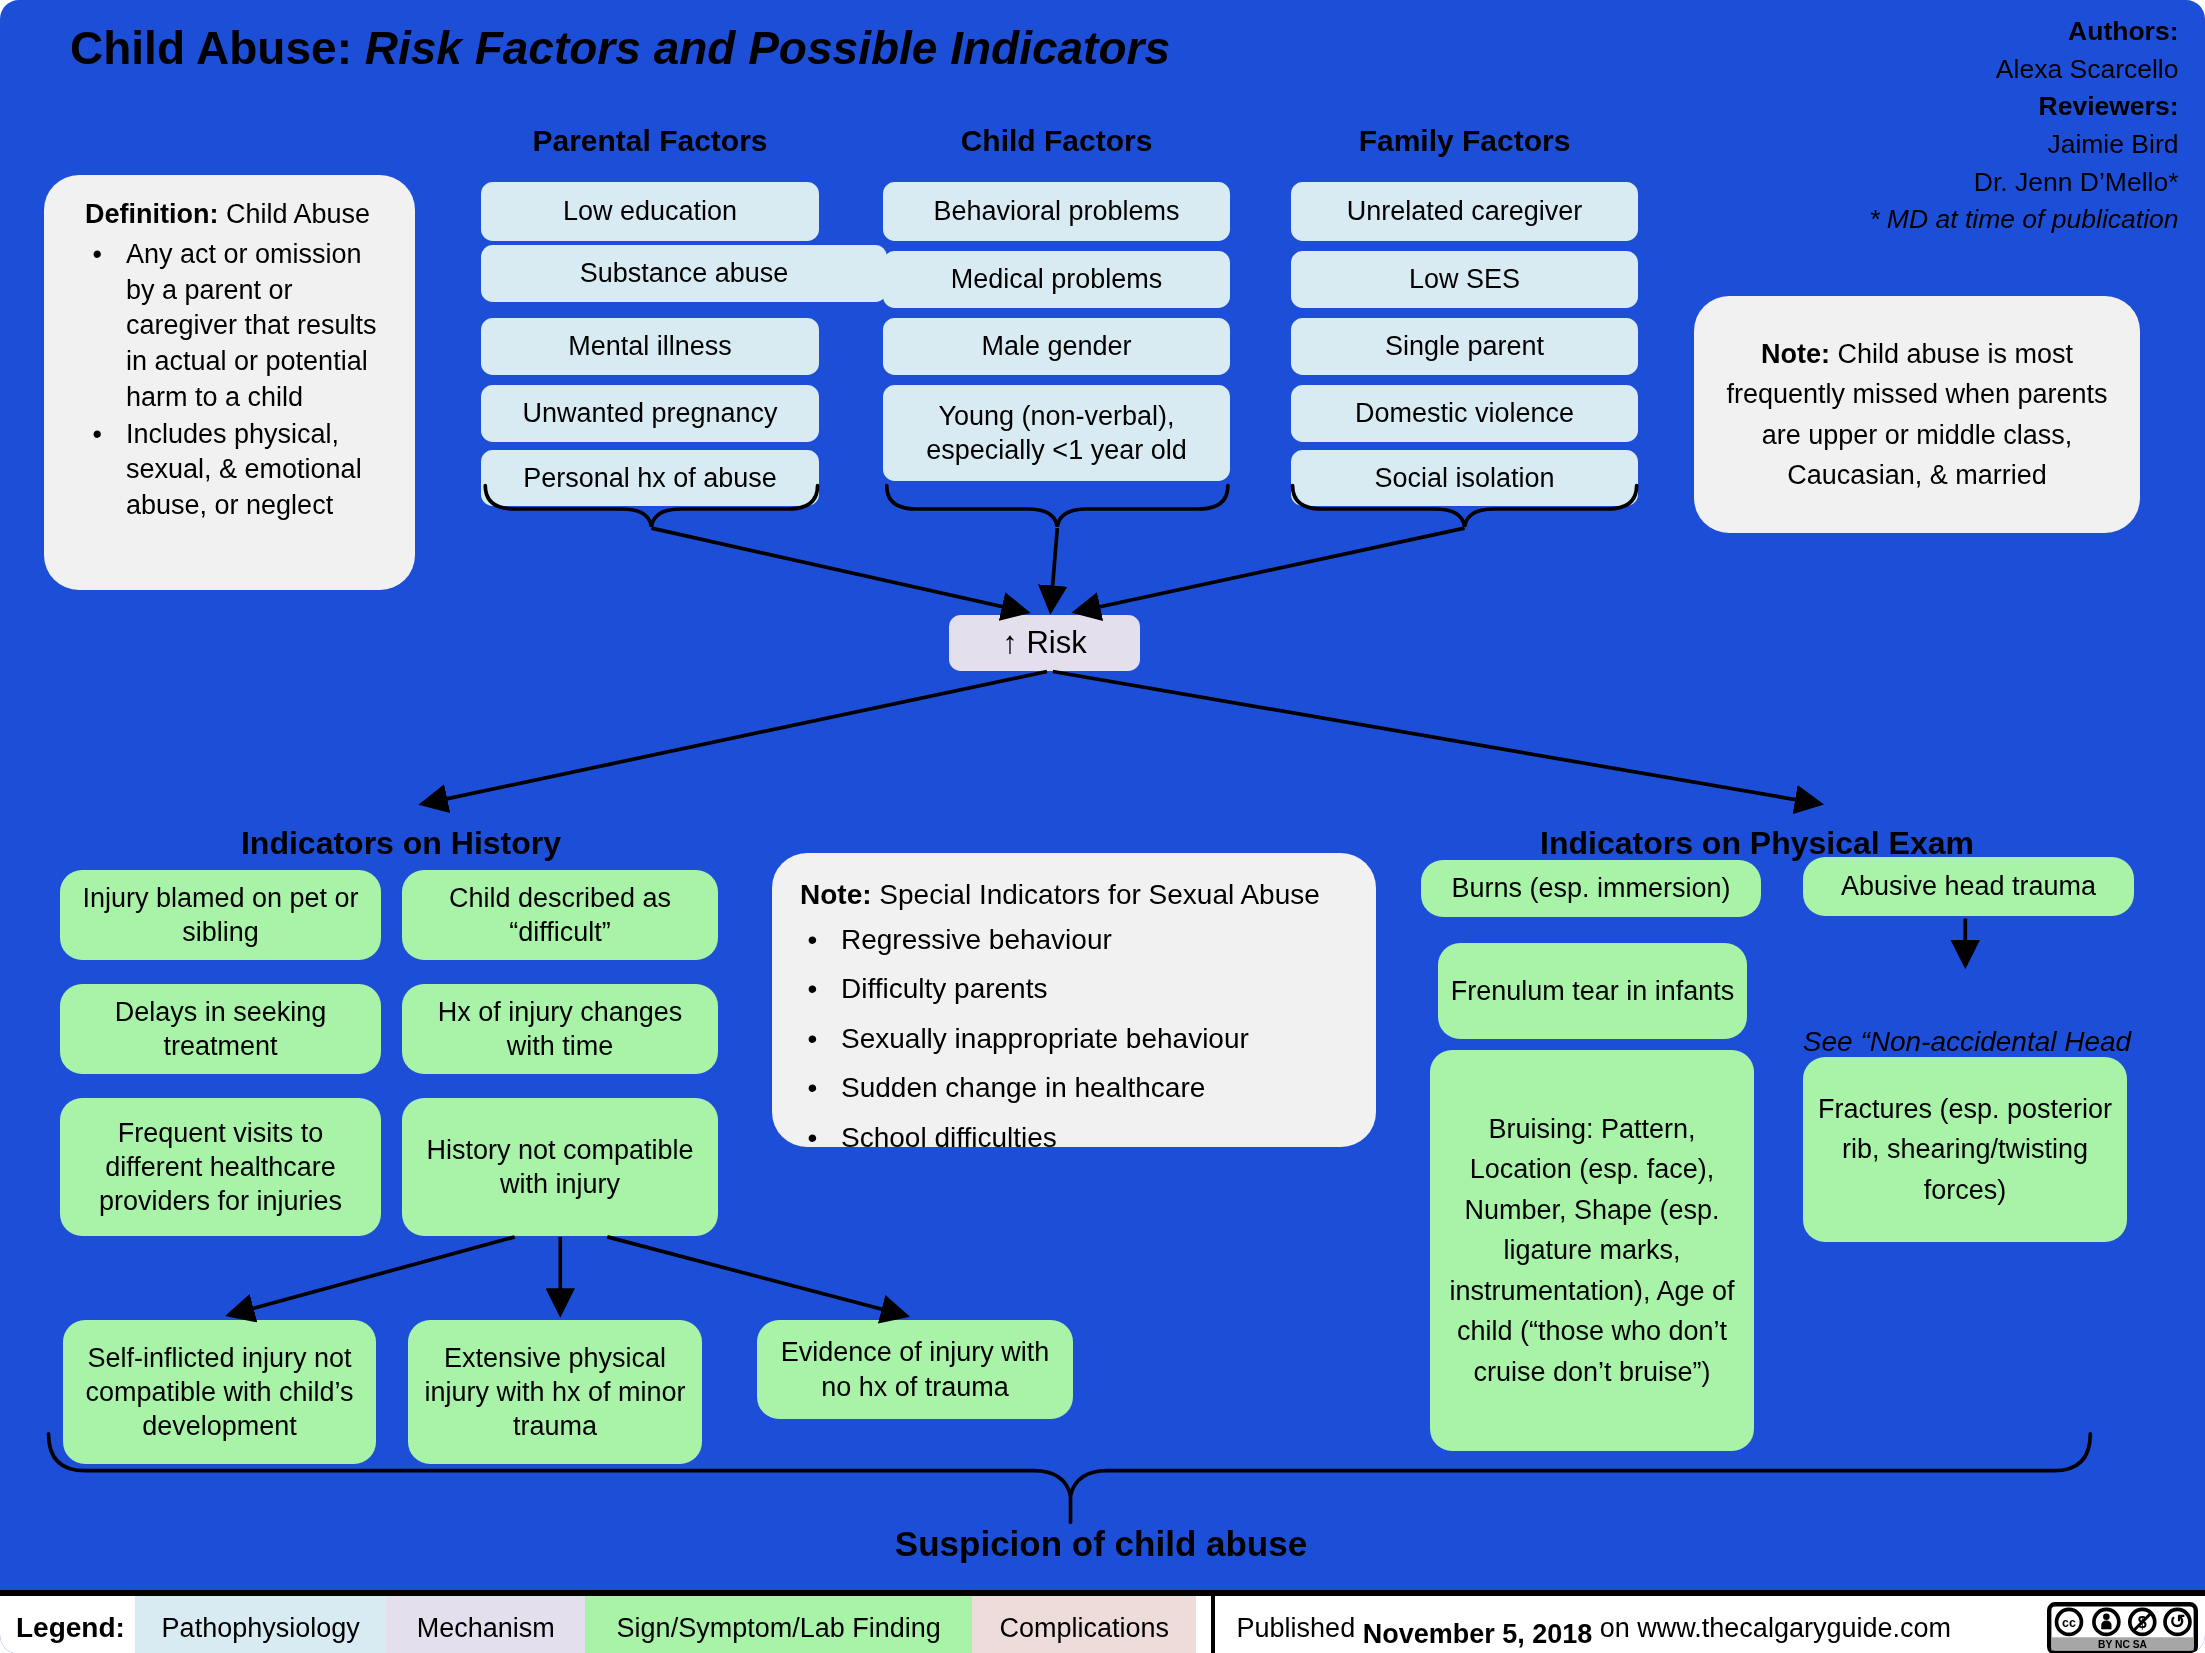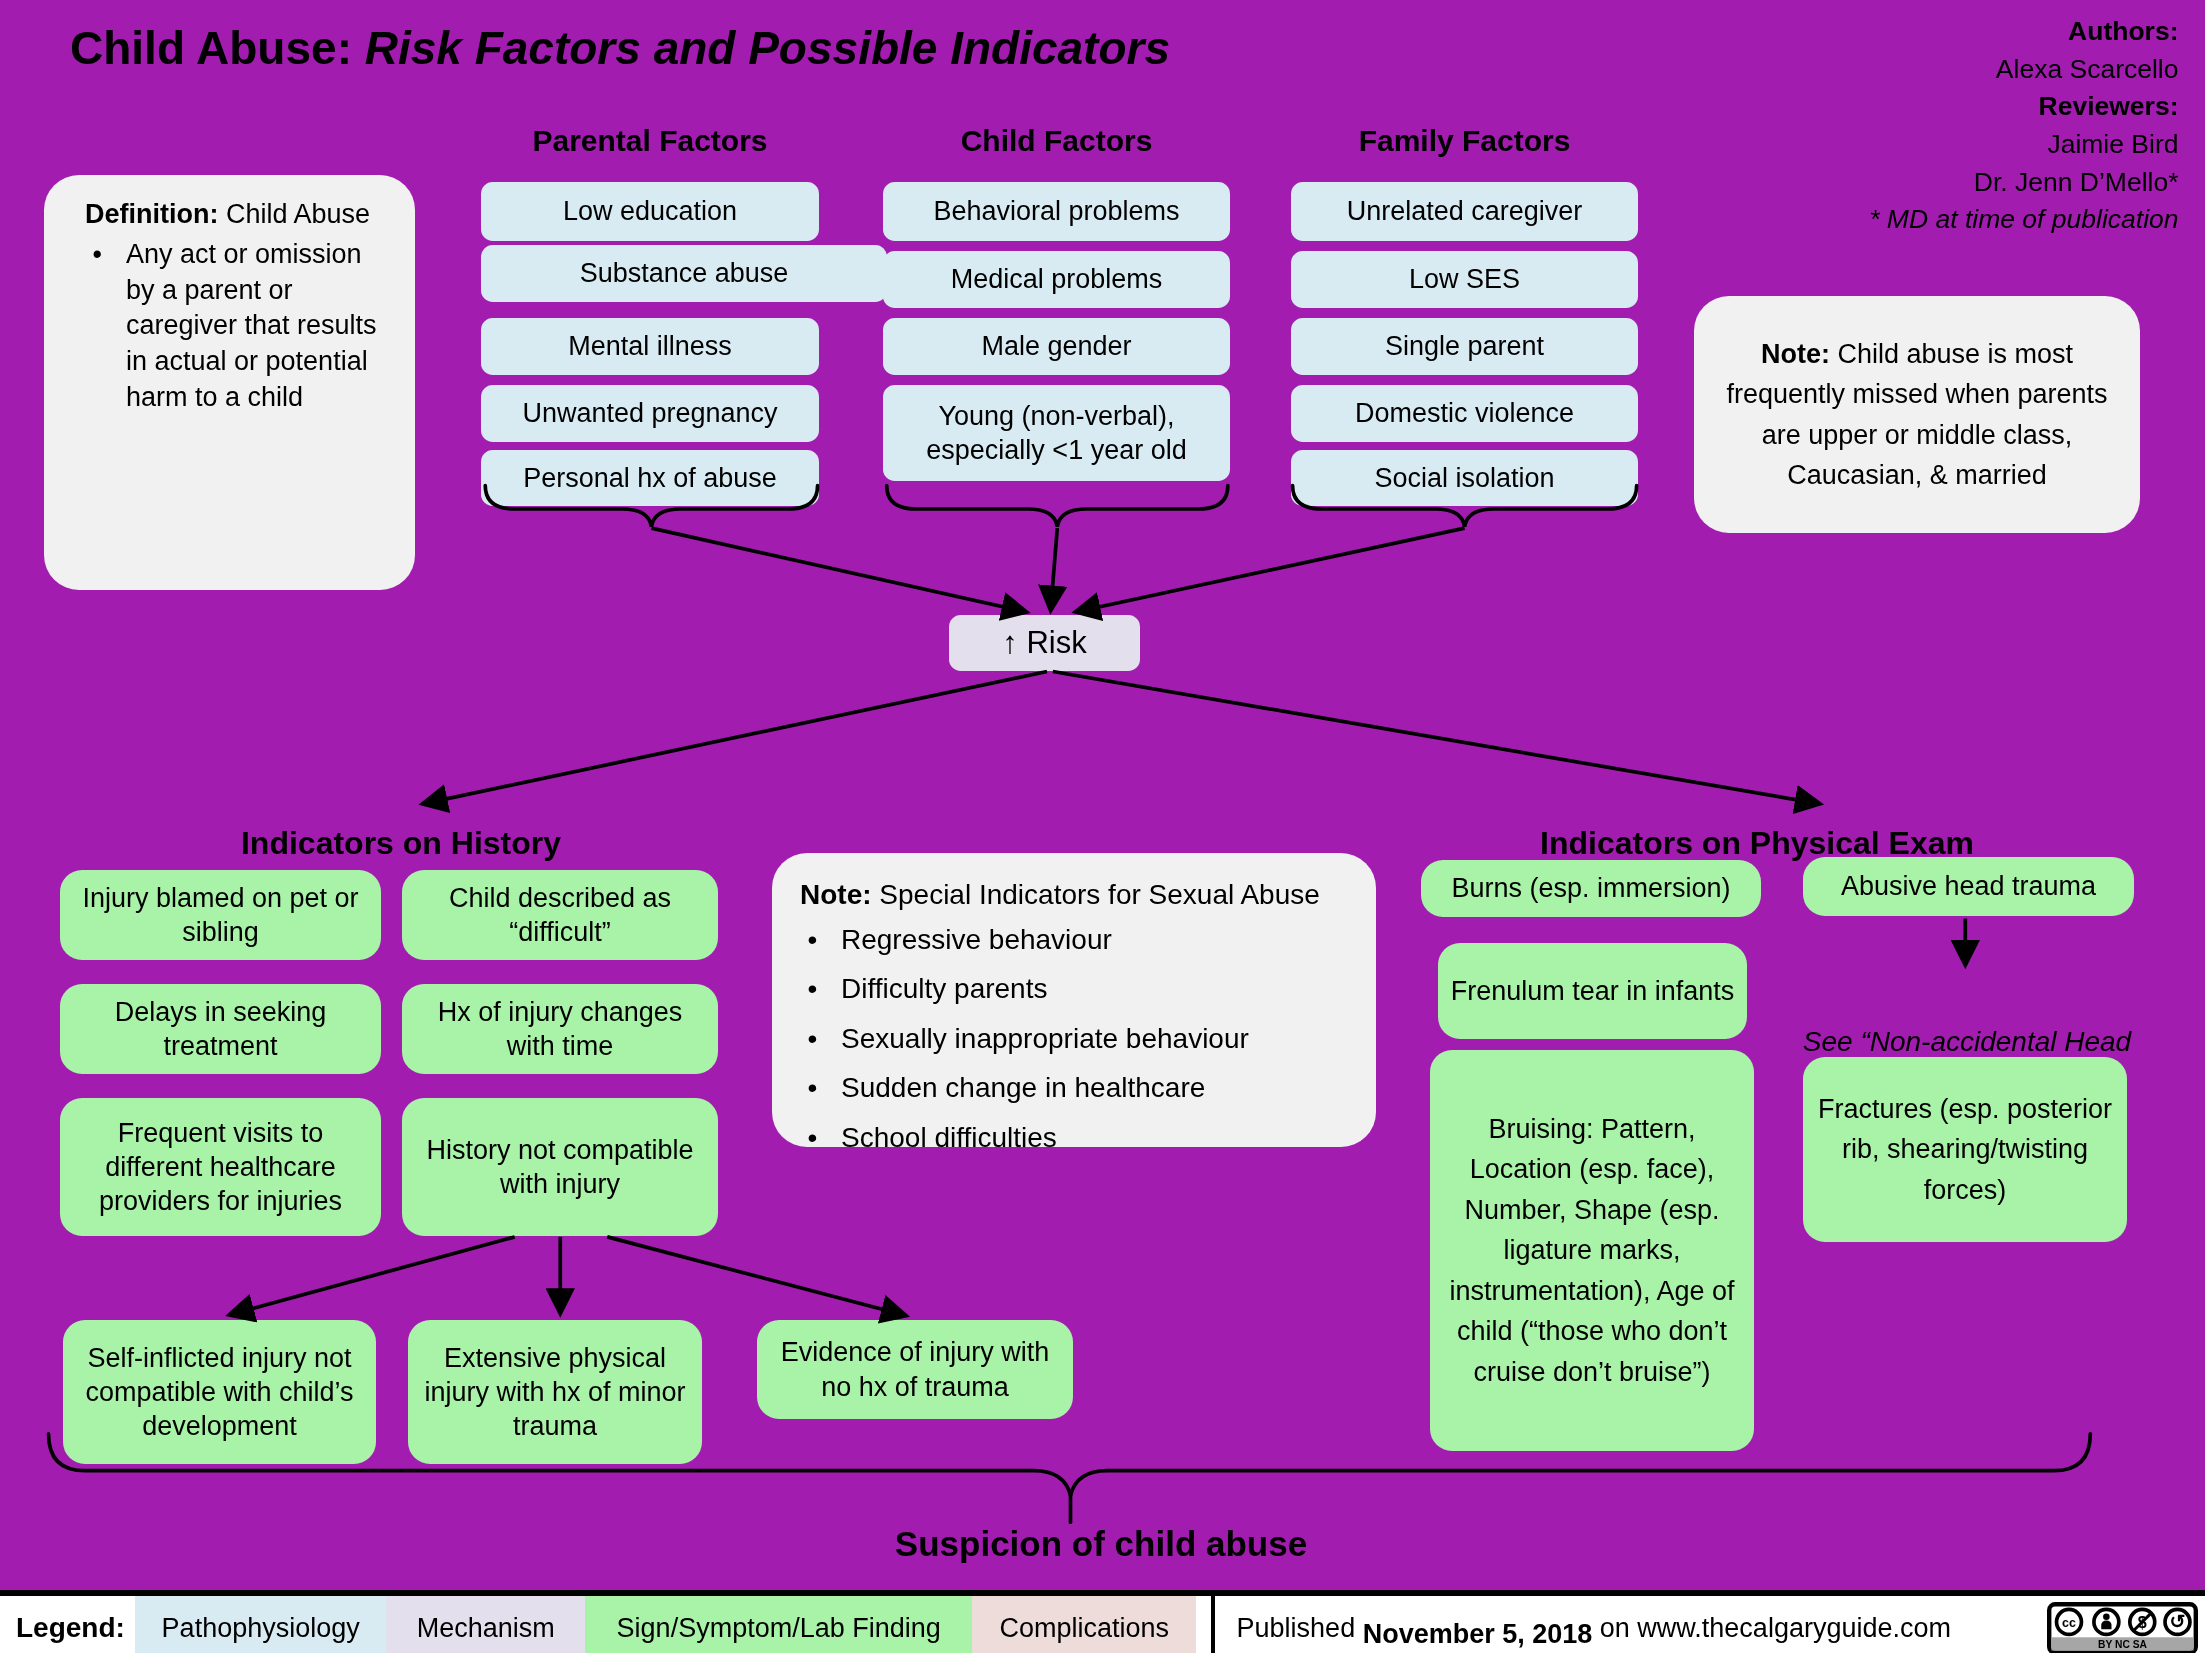--- a/index.html
+++ b/index.html
@@ -1,16 +1,16 @@
 <!DOCTYPE html>
 <html style="font-size:11.8px"><head>
 <meta charset="utf-8">
 <style>
   html,body{margin:0;padding:0;background:#fff;color:#000;font-family:"Liberation Sans",sans-serif;}
-  .canvas{position:relative;width:2205px;height:1654px;background:#a21caf;overflow:hidden;}
+  .canvas{position:relative;width:2205px;height:1654px;background:#1d4ed8;overflow:hidden;border-radius:19px;}
   .abs{position:absolute;box-sizing:border-box;}
   .box{display:flex;align-items:center;justify-content:center;text-align:center;
        font-size:27px;line-height:1.26;padding:5.9px 10.3px;}
   .blue{background:#d8ebf3;border-radius:11.8px;}
   .green{background:#a8f3a8;border-radius:22px;}
   .purple{background:#e4dfed;border-radius:11.8px;font-size:31px;}
   .graybox{background:#f1f1f2;border-radius:35px;}
   .colhdr{font-weight:bold;font-size:30px;text-align:center;}
   .sechdr{font-weight:bold;font-size:32px;text-align:center;}
   .title{font-size:46px;font-weight:bold;white-space:nowrap;}
@@ -58,20 +58,21 @@
     <div class="b">Reviewers:</div>
     <div>Jaimie Bird</div>
     <div>Dr. Jenn D’Mello*</div>
     <div class="i">* MD at time of publication</div>
   </div>
 
   <div class="abs graybox defbox" style="left:44px;top:175px;width:371px;height:415px;padding-left:41px;">
     <div><span class="b">Definition:</span><span> Child Abuse</span></div>
     <ul class="blist">
       <li>Any act or omission by a parent or caregiver that results in actual or potential harm to a child</li>
+      <li>Includes physical, sexual, &amp; emotional abuse, or neglect</li>
     </ul>
   </div>
 
   <div class="abs colhdr" style="left:481px;top:124px;width:338px;">Parental Factors</div>
   <div class="abs colhdr" style="left:883px;top:124px;width:347px;">Child Factors</div>
   <div class="abs colhdr" style="left:1291px;top:124px;width:347px;">Family Factors</div>
 
   <div class="abs box blue" style="left:481px;top:182px;width:338px;height:59px;">Low education</div>
   <div class="abs box blue" style="left:481px;top:245px;width:406px;height:57px;">Substance abuse</div>
   <div class="abs box blue" style="left:481px;top:318px;width:338px;height:57px;">Mental illness</div>

